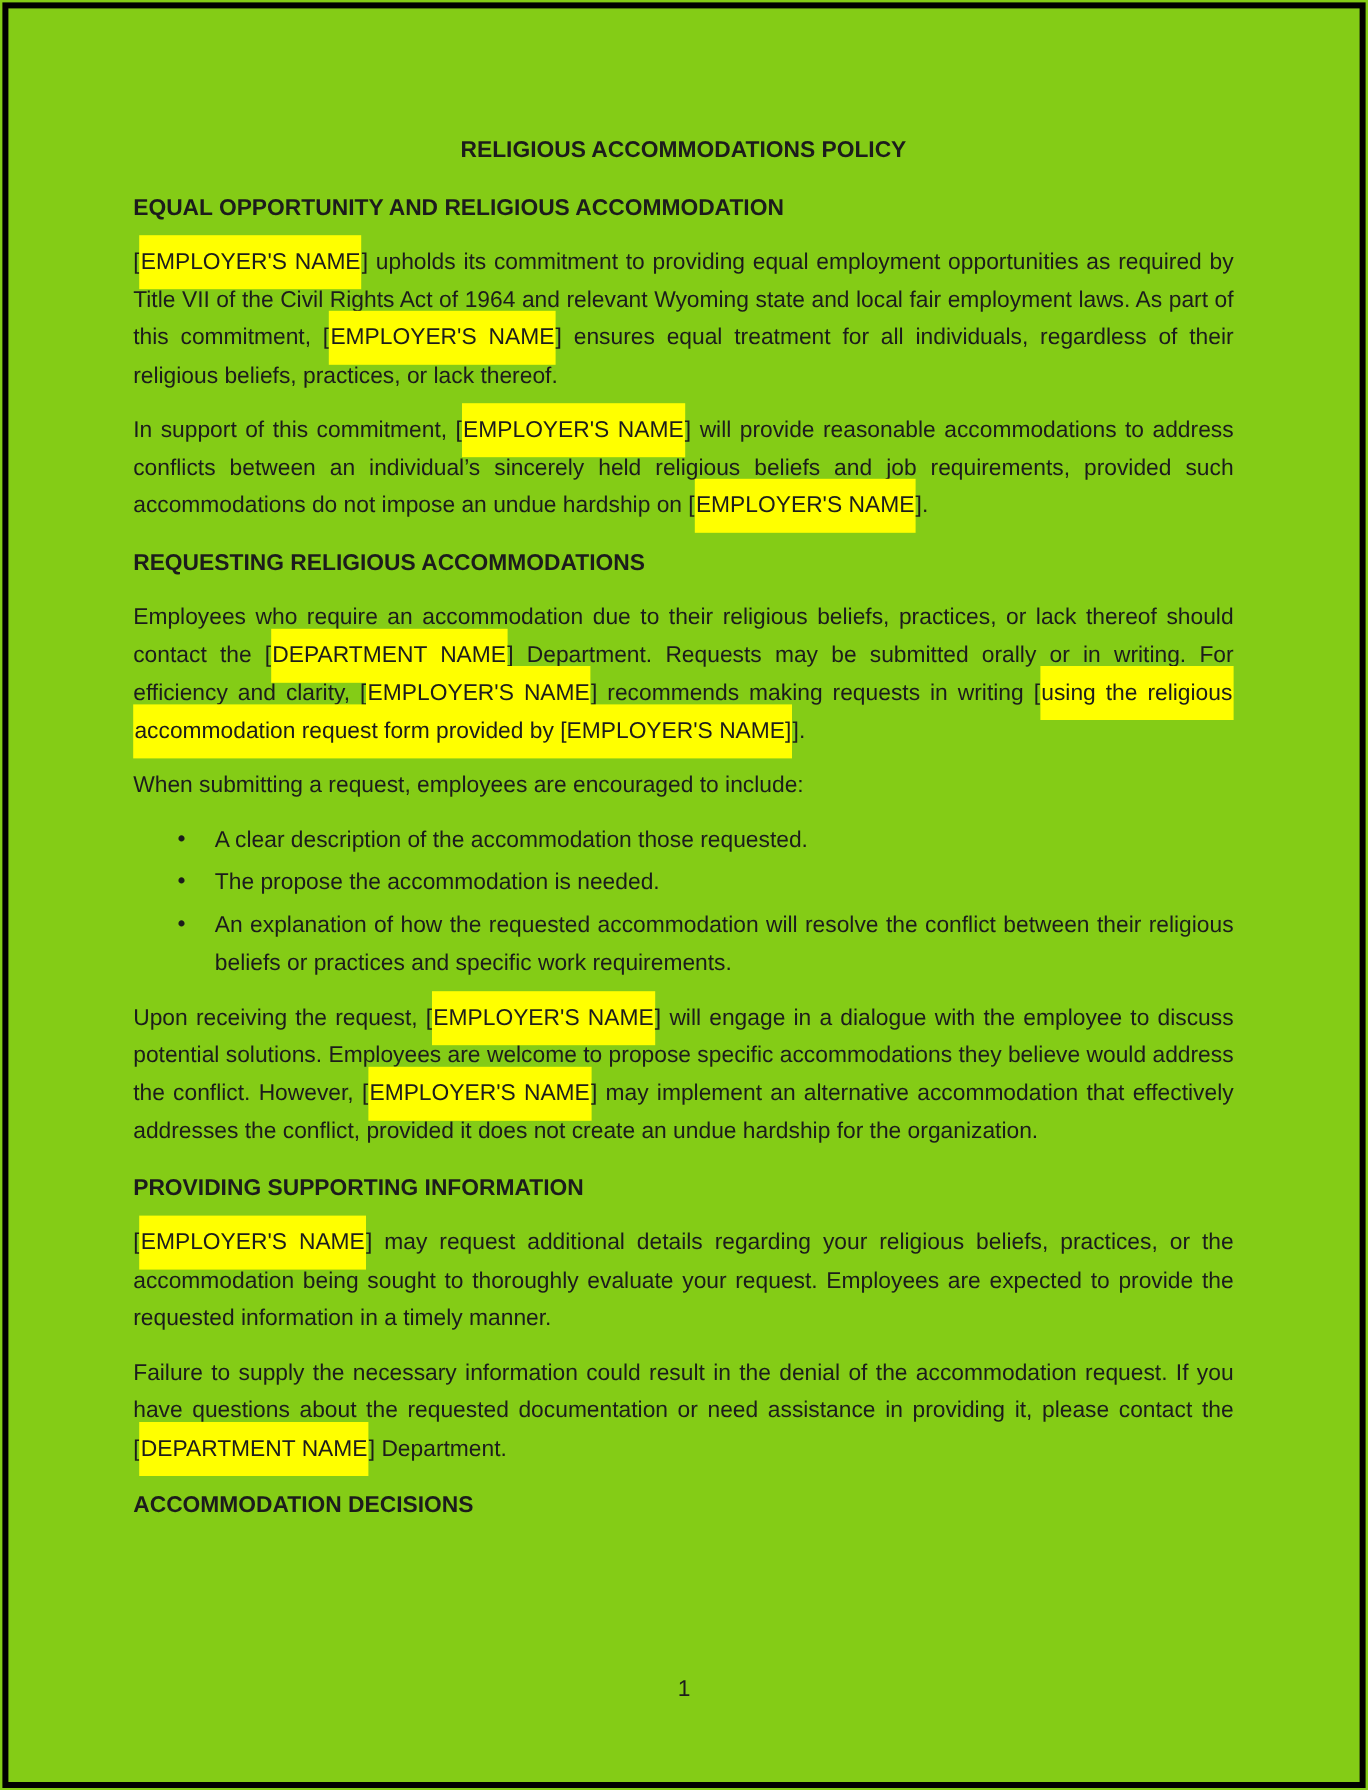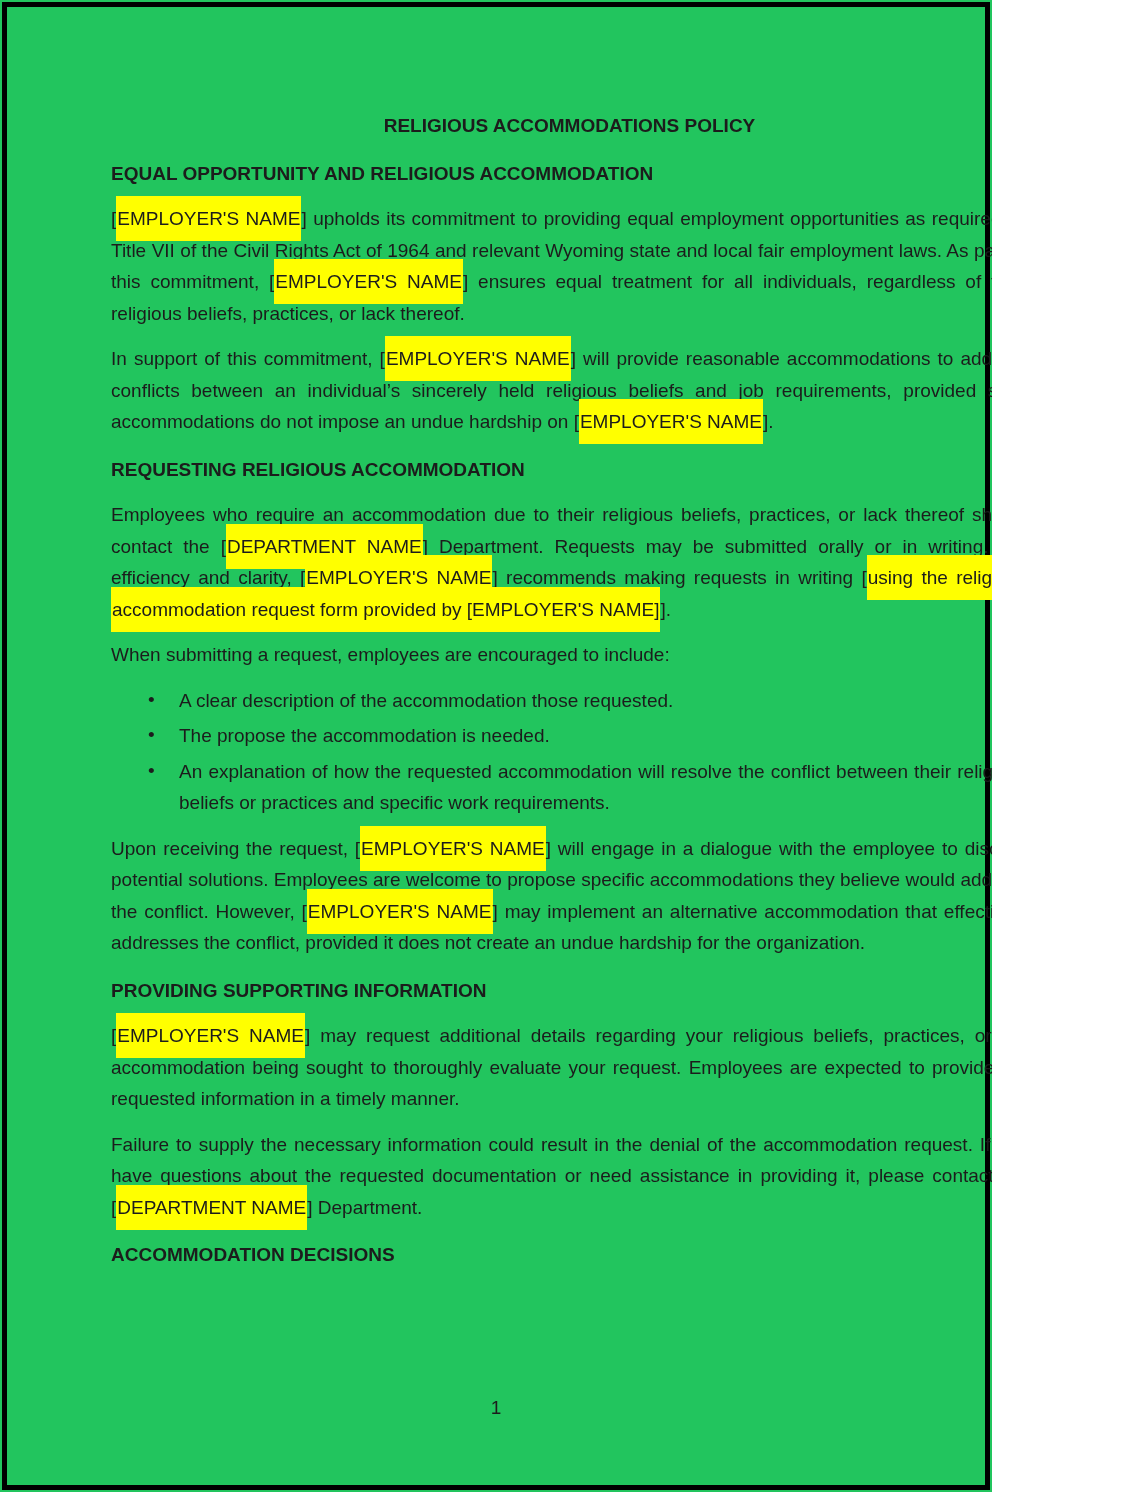--- a/index.html
+++ b/index.html
@@ -2,23 +2,23 @@
 <html><head>
 <meta charset="utf-8">
 <style>
   html, body {
     margin: 0;
     padding: 0;
     background: #ffffff;
   }
   .page {
     position: relative;
-    width: 992px;
+    width: 1140px;
     height: 1492px;
-    background: #22c55e;
+    background: #84cc16;
     font-family: "Liberation Sans", "DejaVu Sans", sans-serif;
     color: #1c1c1c;
     overflow: hidden;
   }
   .frame {
     position: absolute;
     inset: 2px;
     border: 5px solid #000000;
     pointer-events: none;
   }
@@ -80,21 +80,21 @@
 
 <div class="page">
   <div class="frame"></div>
 
   <div class="content">
     <h1 class="doc-title">RELIGIOUS ACCOMMODATIONS POLICY</h1>
     <div id="blocks">
         <div class="heading">EQUAL OPPORTUNITY AND RELIGIOUS ACCOMMODATION</div>
         <p class="para"><span>[</span><span class="hl" style="background-color: rgb(255, 255, 0);">EMPLOYER'S NAME</span><span>] upholds its commitment to providing equal employment opportunities as required by Title VII of the Civil Rights Act of 1964 and relevant Wyoming state and local fair employment laws. As part of this commitment, [</span><span class="hl" style="background-color: rgb(255, 255, 0);">EMPLOYER'S NAME</span><span>] ensures equal treatment for all individuals, regardless of their religious beliefs, practices, or lack thereof.</span></p>
         <p class="para"><span>In support of this commitment, [</span><span class="hl" style="background-color: rgb(255, 255, 0);">EMPLOYER'S NAME</span><span>] will provide reasonable accommodations to address conflicts between an individual’s sincerely held religious beliefs and job requirements, provided such accommodations do not impose an undue hardship on [</span><span class="hl" style="background-color: rgb(255, 255, 0);">EMPLOYER'S NAME</span><span>].</span></p>
-        <div class="heading">REQUESTING RELIGIOUS ACCOMMODATION</div>
+        <div class="heading">REQUESTING RELIGIOUS ACCOMMODATIONS</div>
         <p class="para"><span>Employees who require an accommodation due to their religious beliefs, practices, or lack thereof should contact the [</span><span class="hl" style="background-color: rgb(255, 255, 0);">DEPARTMENT NAME</span><span>] Department. Requests may be submitted orally or in writing. For efficiency and clarity, [</span><span class="hl" style="background-color: rgb(255, 255, 0);">EMPLOYER'S NAME</span><span>] recommends making requests in writing [</span><span class="hl" style="background-color: rgb(255, 255, 0);">using the religious accommodation request form provided by [EMPLOYER'S NAME]</span><span>].</span></p>
         <p class="para"><span>When submitting a request, employees are encouraged to include:</span></p>
         <ul class="bullets">
           <li><span class="bullet-dot">•</span><span>A clear description of the accommodation those requested.</span></li>
           <li><span class="bullet-dot">•</span><span>The propose the accommodation is needed.</span></li>
           <li><span class="bullet-dot">•</span><span>An explanation of how the requested accommodation will resolve the conflict between their religious beliefs or practices and specific work requirements.</span></li>
         </ul>
         <p class="para"><span>Upon receiving the request, [</span><span class="hl" style="background-color: rgb(255, 255, 0);">EMPLOYER'S NAME</span><span>] will engage in a dialogue with the employee to discuss potential solutions. Employees are welcome to propose specific accommodations they believe would address the conflict. However, [</span><span class="hl" style="background-color: rgb(255, 255, 0);">EMPLOYER'S NAME</span><span>] may implement an alternative accommodation that effectively addresses the conflict, provided it does not create an undue hardship for the organization.</span></p>
         <div class="heading">PROVIDING SUPPORTING INFORMATION</div>
         <p class="para"><span>[</span><span class="hl" style="background-color: rgb(255, 255, 0);">EMPLOYER'S NAME</span><span>] may request additional details regarding your religious beliefs, practices, or the accommodation being sought to thoroughly evaluate your request. Employees are expected to provide the requested information in a timely manner.</span></p>

